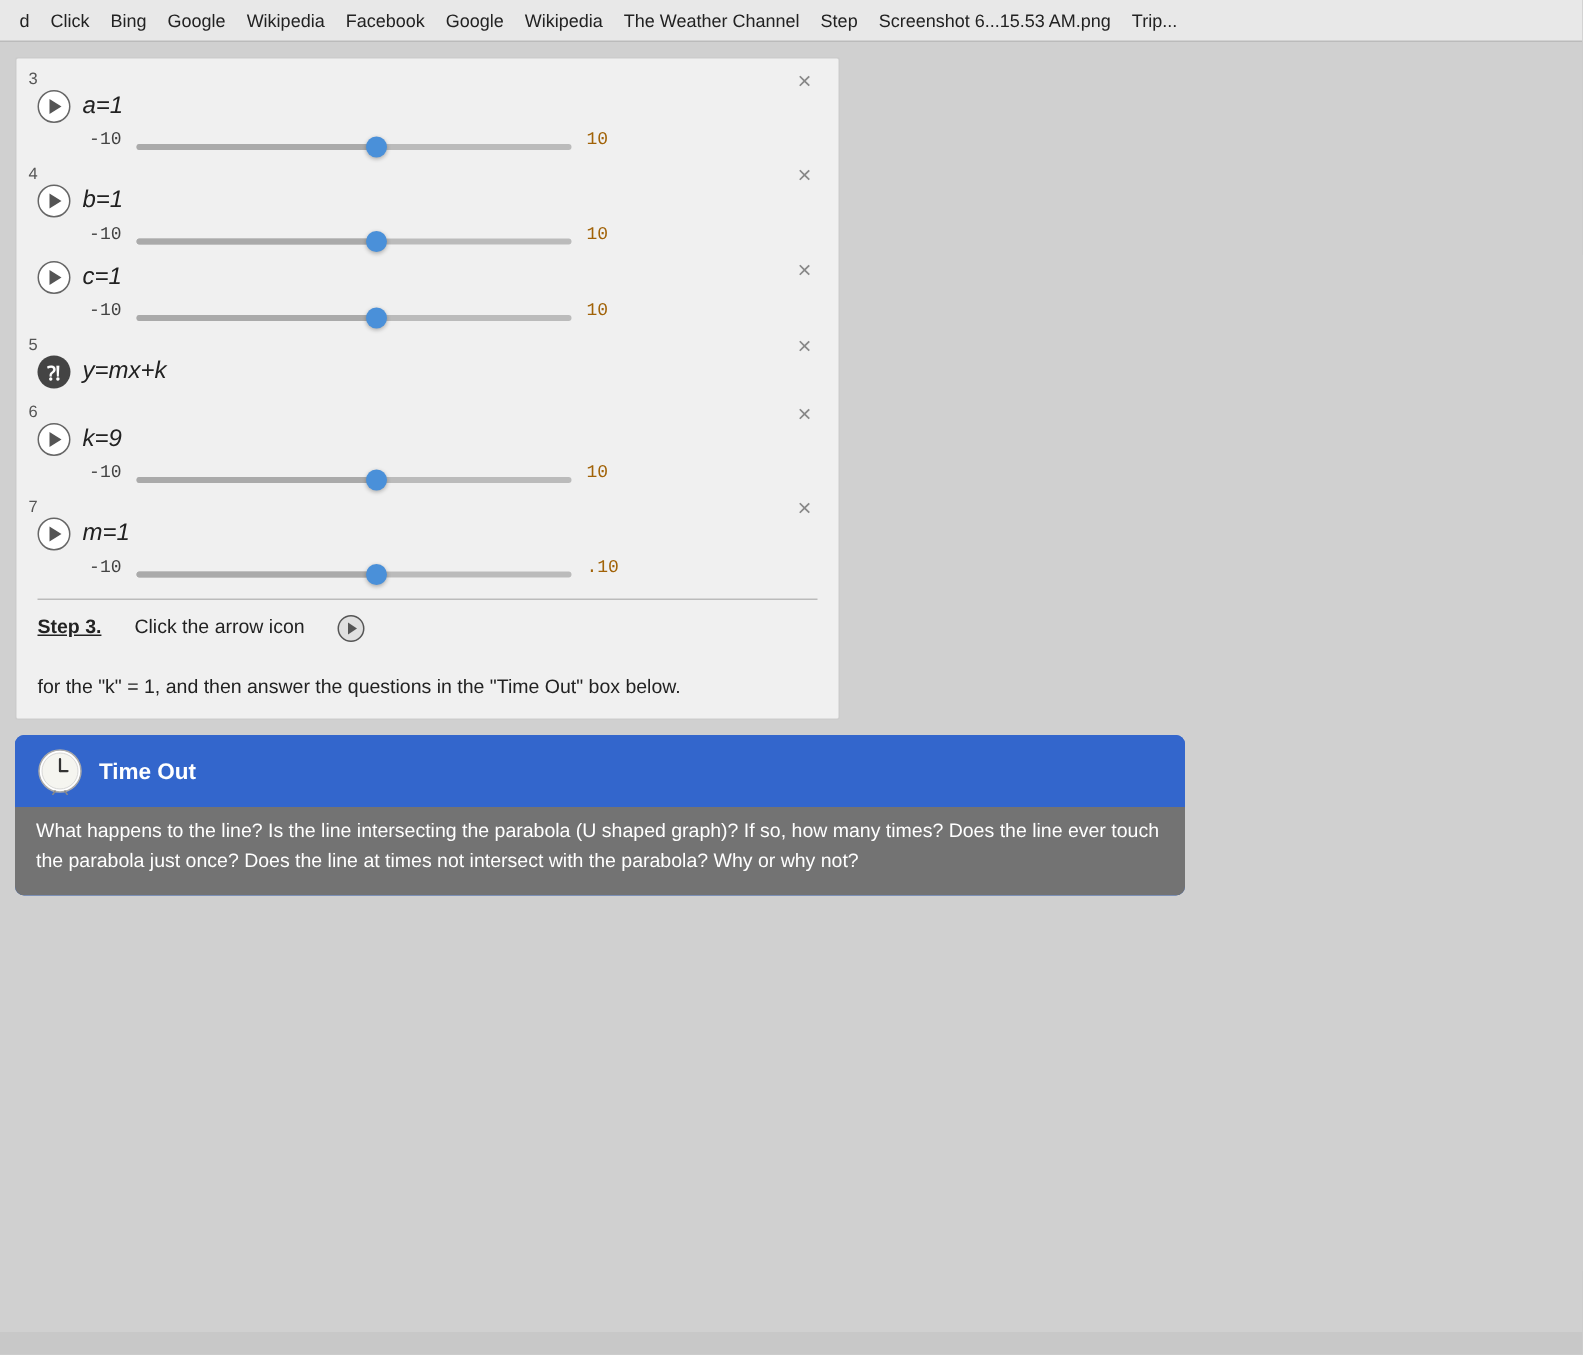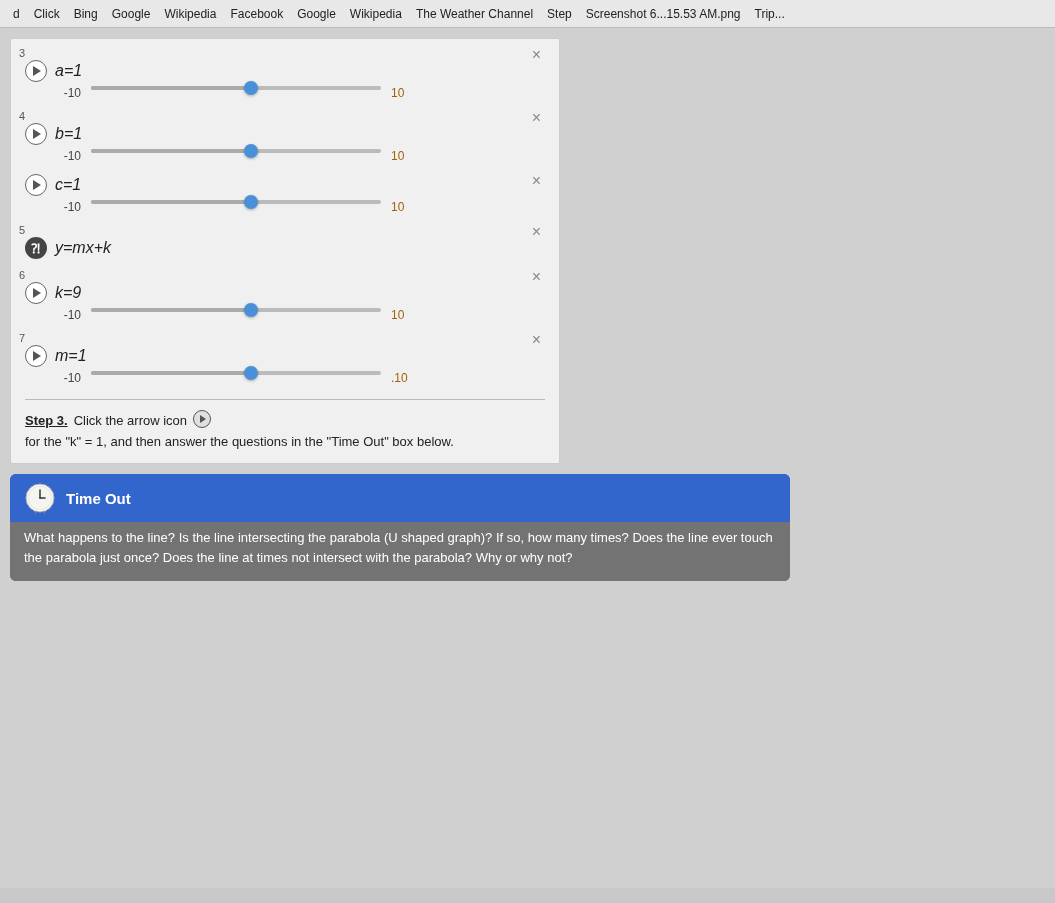--- a/index.html
+++ b/index.html
@@ -108,24 +108,25 @@
     }
 
     .equation {
       font-size: 16px;
       font-style: italic;
       color: #222;
     }
 
     .slider-container {
       display: flex;
-      align-items: flex-start;
+      align-items: flex-end;
       gap: 10px;
       margin-left: 30px;
       margin-bottom: 4px;
+      font-family: Liberation Mono, monospace;
     }
 
     .slider-label {
       font-size: 12px;
       color: #444;
       width: 26px;
       text-align: right;
     }
 
     .slider-track {
@@ -168,22 +169,22 @@
       font-weight: normal;
       cursor: pointer;
       line-height: 1;
     }
 
     .step3-text {
       font-size: 13px;
       color: #222;
       margin-top: 10px;
       display: flex;
-      align-items: flex-end;
-      gap: 6px;
+      align-items: flex-start;
+      gap: 22px;
       flex-wrap: wrap;
     }
     .step3-text .underline { text-decoration: underline; font-weight: bold; }
     .inline-play {
       width: 18px;
       height: 18px;
       border-radius: 50%;
       border: 1.5px solid #555;
       background: #e0e0e0;
       display: inline-flex;

